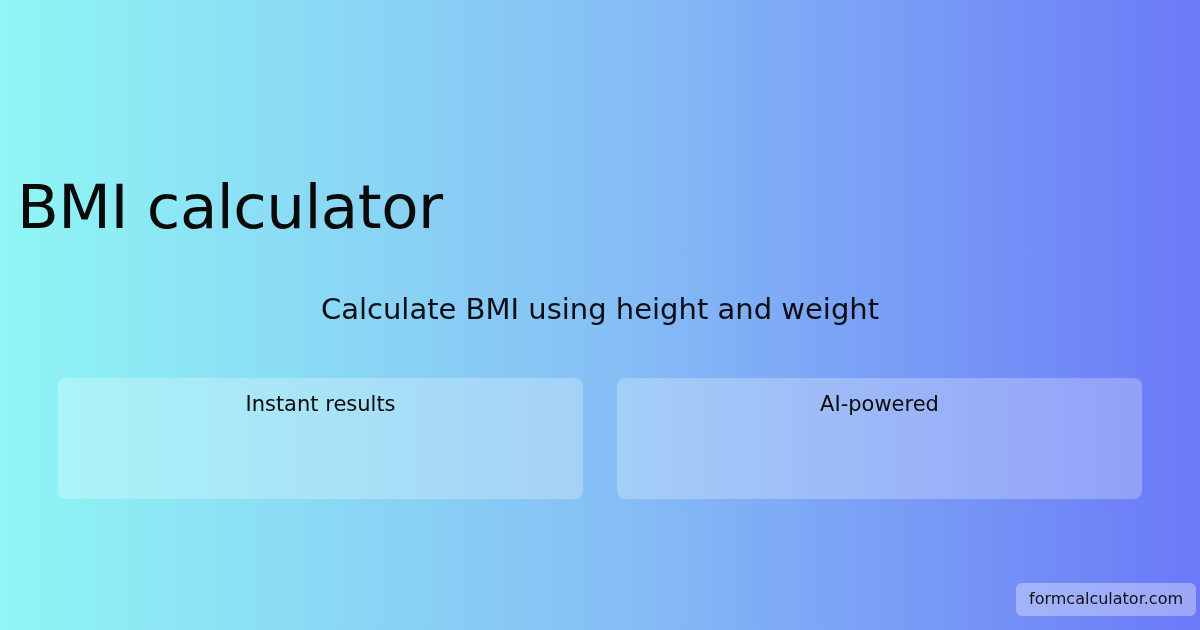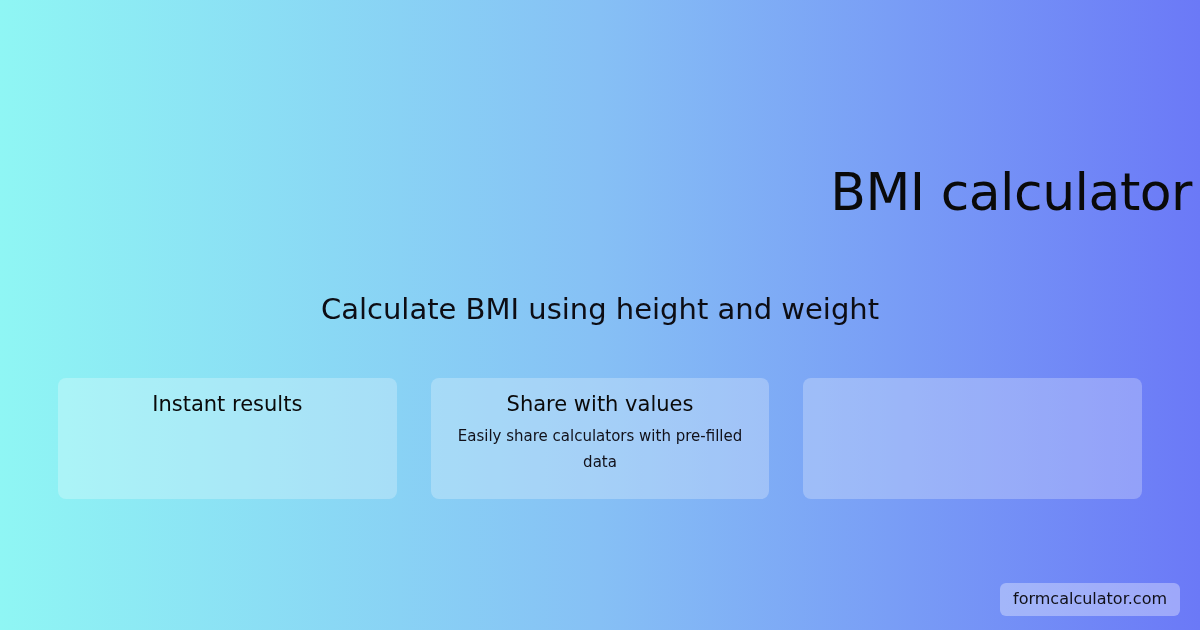--- a/index.html
+++ b/index.html
@@ -20,27 +20,27 @@
     height: 630px;
     box-sizing: border-box;
     background: linear-gradient(90deg, #8ff6f4 0%, #86c0f5 50%, #6b79f7 100%);
     display: flex;
     flex-direction: column;
     align-items: center;
     overflow: hidden;
   }
 
   .hero-title {
-    margin: 8px;
+    margin: 17px;
     padding: 0;
-    font-size: 52px;
+    font-size: 61px;
     font-weight: 400;
     line-height: 1.1;
     color: #0a0a0a;
-    text-align: right;
+    text-align: left;
     letter-spacing: -0.5px;
     position: absolute;
     top: 156px;
     left: 0;
     right: 0;
   }
 
   .hero-subtitle {
     margin: 12px;
     padding: 0;
@@ -93,21 +93,21 @@
     font-size: 15px;
     font-weight: 400;
     line-height: 1.72;
     color: #11111a;
     text-align: center;
     margin: 0;
   }
 
   .site-badge {
     position: absolute;
-    right: 20px;
+    right: 4px;
     bottom: 14px;
     background: rgba(255, 255, 255, 0.34);
     border-radius: 6px;
     padding: 7px 13px 8px 13px;
     font-size: 16px;
     line-height: 1.1;
     color: #101018;
     white-space: nowrap;
   }
 </style>
@@ -119,25 +119,22 @@
   <h1 class="hero-title">BMI calculator</h1>
 
   <p class="hero-subtitle">Calculate BMI using height and weight</p>
 
   <div class="feature-row">
 
     <div class="feature-card">
       <div class="feature-title">Instant results</div>
     </div>
 
-    <div class="feature-card">
-      <div class="feature-title">Share with values</div>
-      <div class="feature-desc">Easily share calculators with pre-filled data</div>
-    </div>
 
     <div class="feature-card">
+      <div class="feature-title">AI-powered</div>
     </div>
 
   </div>
 
   <div class="site-badge">formcalculator.com</div>
 
 </div>
 
 </body></html>

